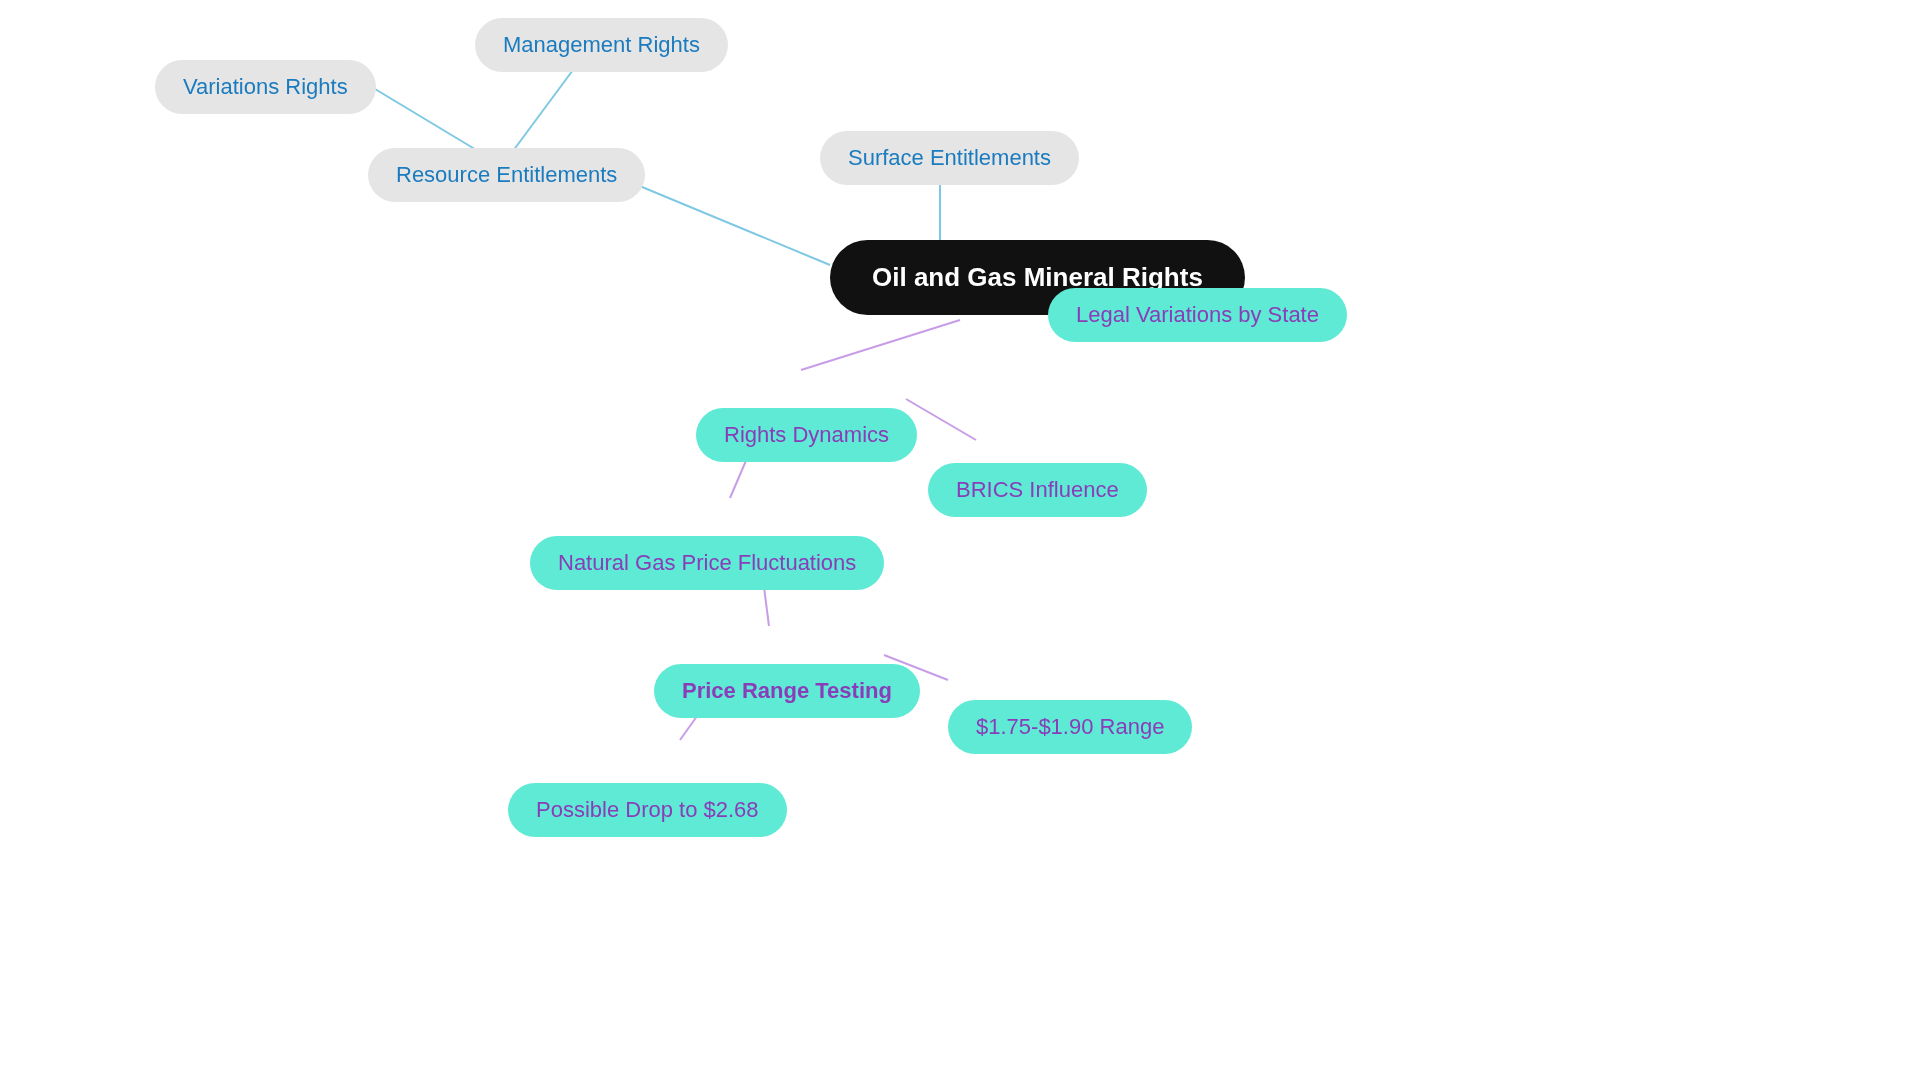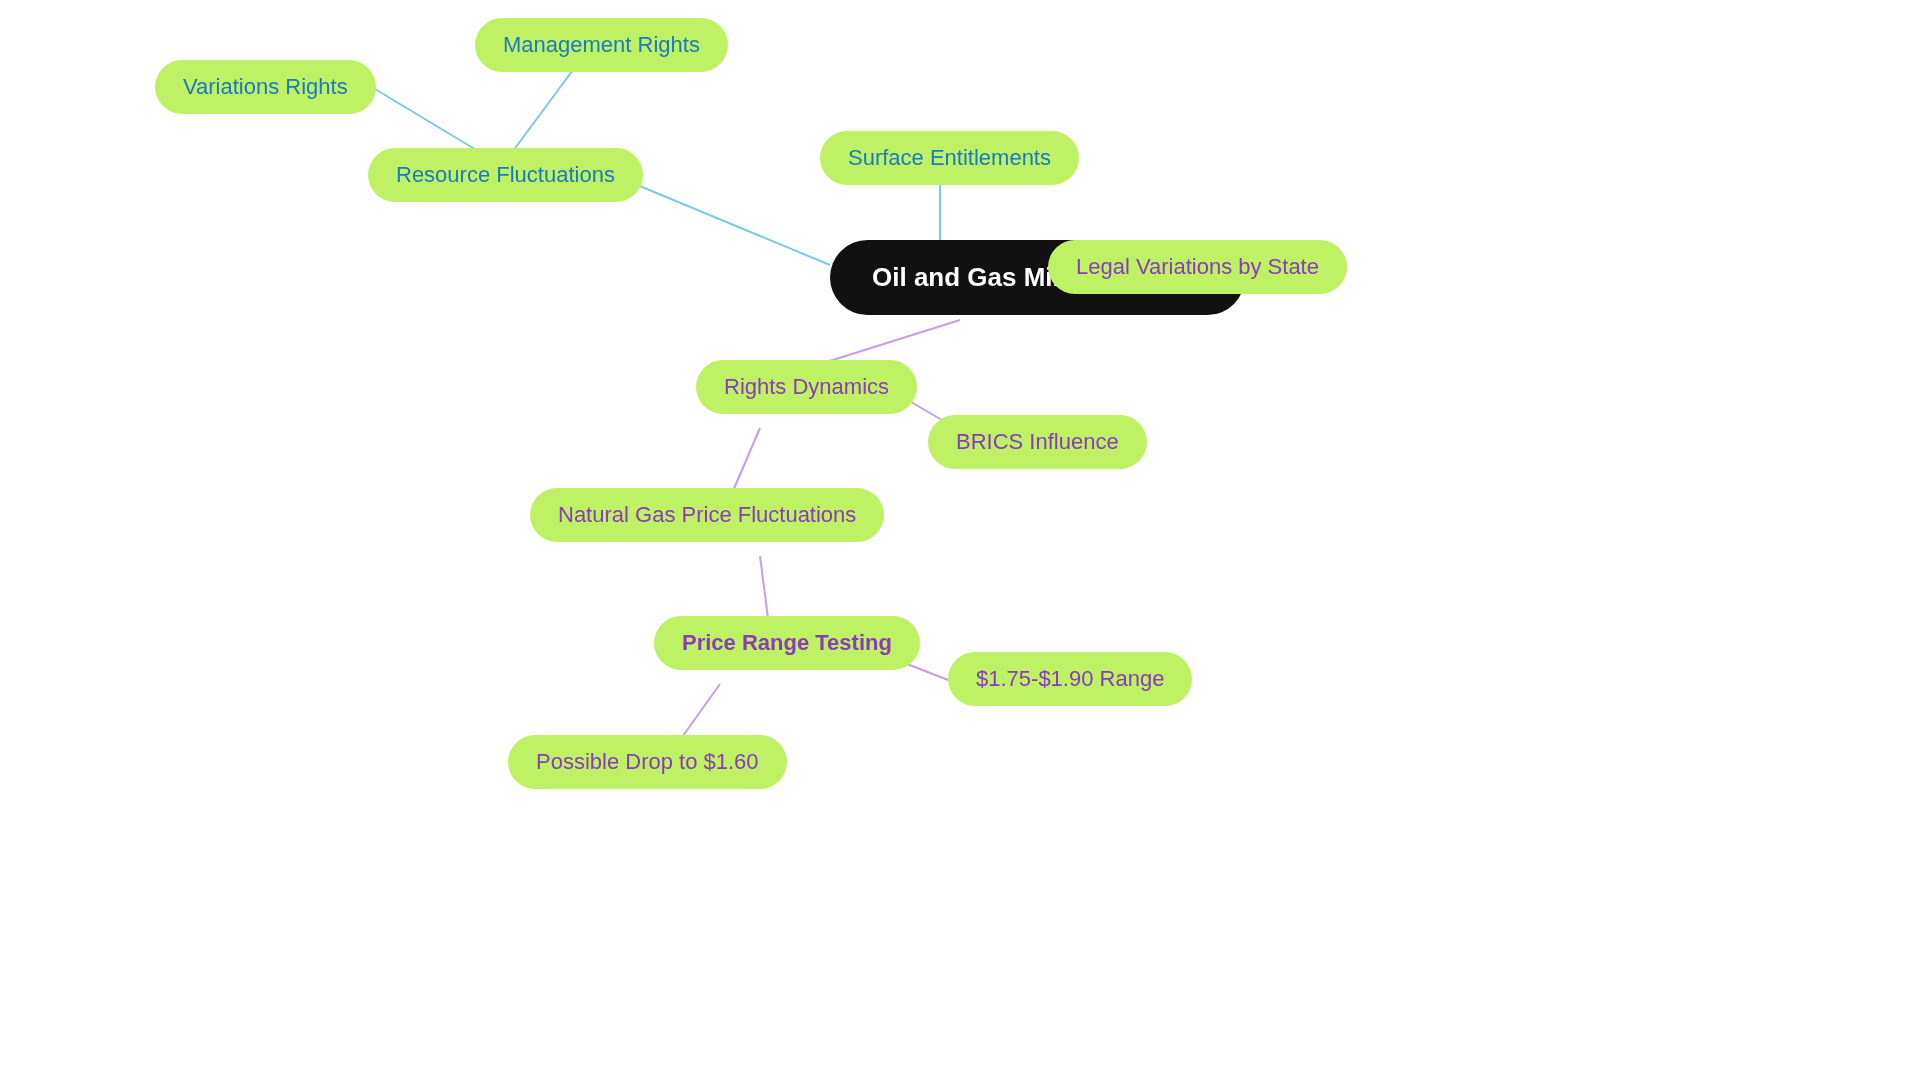--- a/index.html
+++ b/index.html
@@ -38,27 +38,28 @@
     .node-center {
       background: #111111;
       color: #ffffff;
       font-size: 26px;
       font-weight: 600;
       padding: 22px 42px;
       border-radius: 50px;
     }
 
     .node-blue {
-      background: #bef264;
+      background: #e5e5e5;
       color: #1a7bbf;
     }
 
     .node-purple {
-      background: #bef264;
+      background: #5eead4;
       color: #8a3db8;
+      margin-top: 48px;
     }
   </style>
 </head>
 <body>
 
 <svg id="connections" xmlns="http://www.w3.org/2000/svg">
 
   <line x1="618" y1="177" x2="830" y2="265" stroke="#7ec8e3" stroke-width="2"></line>
 
   <line x1="375" y1="89" x2="493" y2="160" stroke="#7ec8e3" stroke-width="2"></line>
@@ -79,31 +80,31 @@
 
   <line x1="884" y1="655" x2="948" y2="680" stroke="#c89de8" stroke-width="2"></line>
 
   <line x1="720" y1="684" x2="680" y2="740" stroke="#c89de8" stroke-width="2"></line>
 </svg>
 
 <div class="node node-blue" style="left:155px; top:60px;">Variations Rights</div>
 
 <div class="node node-blue" style="left:475px; top:18px;">Management Rights</div>
 
-<div class="node node-blue" style="left:368px; top:148px;">Resource Fluctuations</div>
+<div class="node node-blue" style="left:368px; top:148px;">Resource Entitlements</div>
 
 <div class="node node-blue" style="left:820px; top:108px;margin-top:23px;">Surface Entitlements</div>
 
 <div class="node node-center" style="left:830px; top:240px;">Oil and Gas Mineral Rights</div>
 
 <div class="node node-purple" style="left:1048px; top:240px;">Legal Variations by State</div>
 
 <div class="node node-purple" style="left:696px; top:360px;">Rights Dynamics</div>
 
 <div class="node node-purple" style="left:928px; top:415px;">BRICS Influence</div>
 
 <div class="node node-purple" style="left:530px; top:488px;text-align:right;">Natural Gas Price Fluctuations</div>
 
 <div class="node node-purple" style="left:654px; top:616px;font-weight:bold;">Price Range Testing</div>
 
 <div class="node node-purple" style="left:948px; top:652px;">$1.75-$1.90 Range</div>
 
-<div class="node node-purple" style="left:508px; top:735px;">Possible Drop to $1.60</div>
+<div class="node node-purple" style="left:508px; top:735px;">Possible Drop to $2.68</div>
 
 </body></html>

